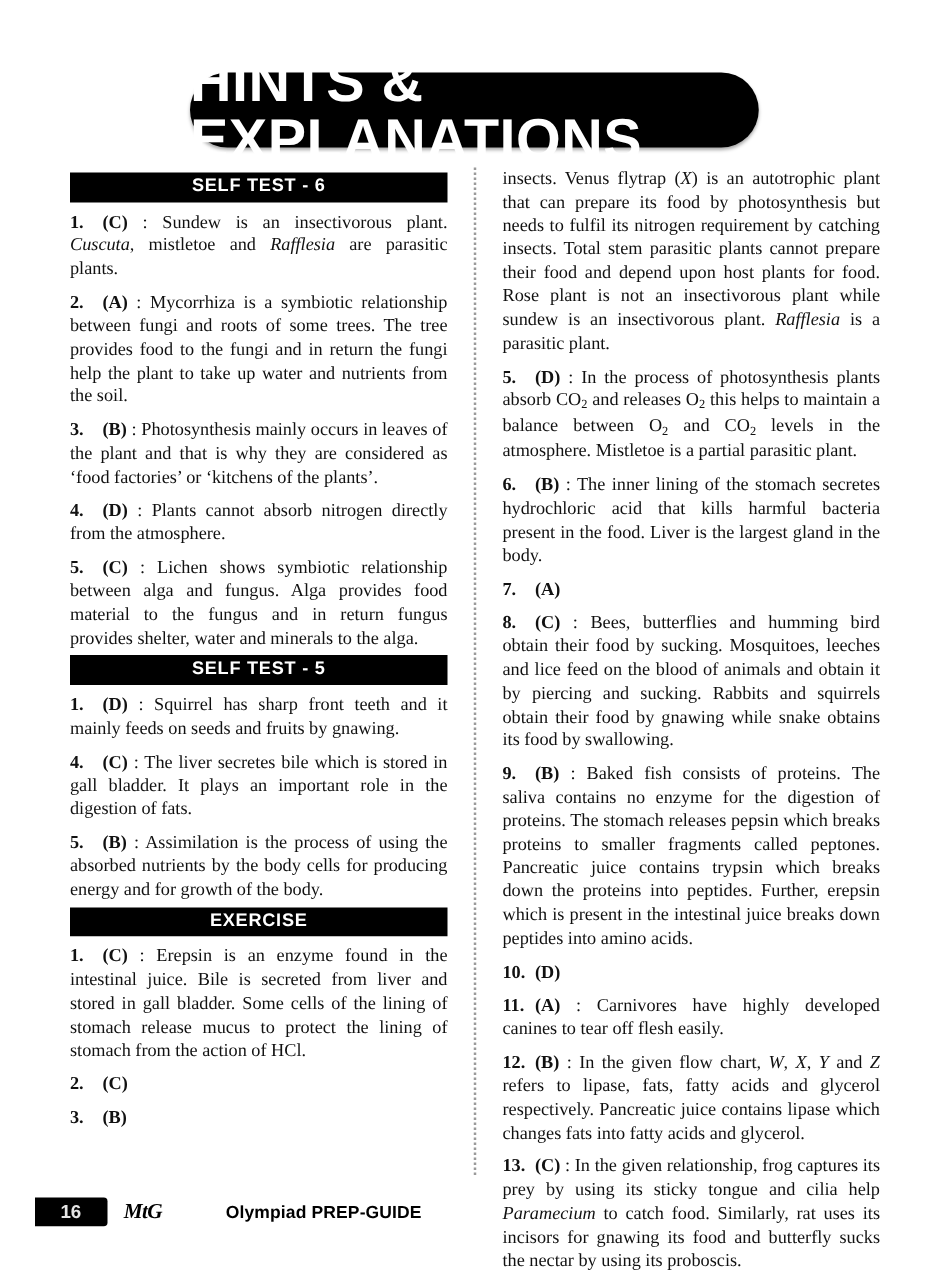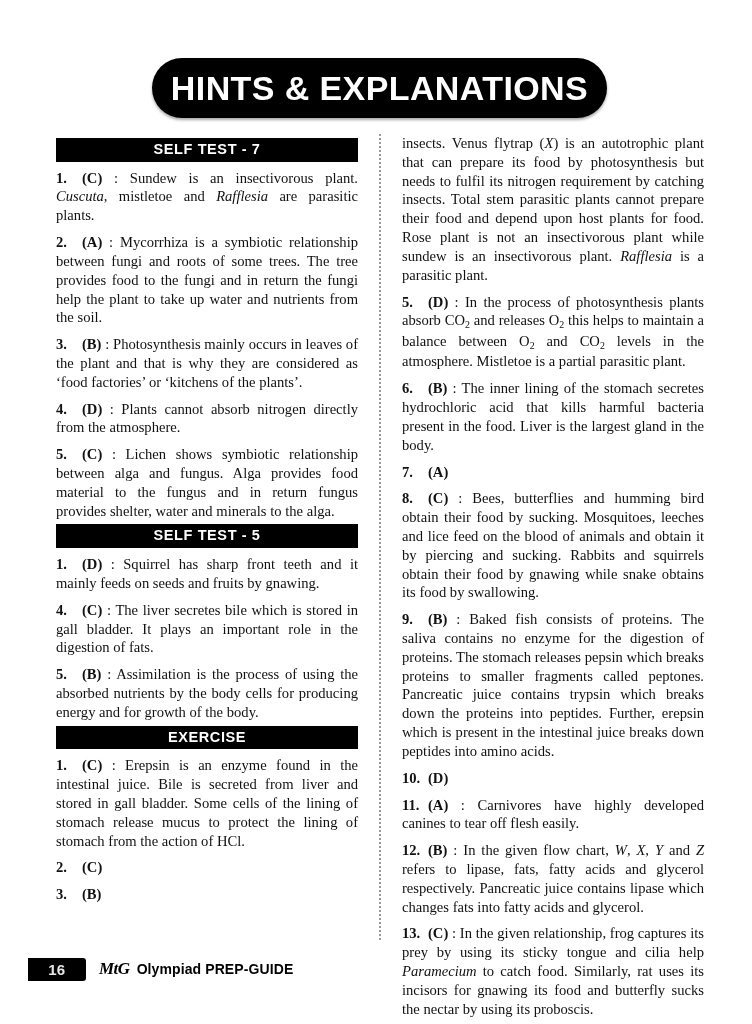--- a/index.html
+++ b/index.html
@@ -31,21 +31,21 @@
     border-radius: 30px;
     display: flex;
     align-items: center;
     justify-content: center;
     box-shadow: 0 2px 3px rgba(0,0,0,0.35);
   }
   #banner-title {
     color: #ffffff;
     font-family: "Liberation Sans", sans-serif;
     font-weight: bold;
-    font-size: 34px;
+    font-size: 46px;
     letter-spacing: 0.4px;
     line-height: 1;
   }
 
   
   #columns {
     position: absolute;
     left: 56px;
     top: 134px;
     width: 648px;
@@ -130,20 +130,21 @@
     justify-content: flex-end;
     padding-right: 21px;
     box-sizing: border-box;
     border-radius: 0 3px 3px 0;
   }
   #footer-brand {
     margin-left: 13px;
     display: flex;
     align-items: baseline;
     font-family: "Liberation Sans", sans-serif;
+    gap: 44px;
   }
   #brand-logo {
     font-family: "Liberation Serif", serif;
     font-weight: bold;
     font-style: italic;
     font-size: 17px;
     letter-spacing: -0.5px;
     color: #000000;
   }
   #brand-text {
@@ -160,21 +161,21 @@
 
 <div id="banner-wrap">
   <div id="banner">
     <span id="banner-title">HINTS &amp; EXPLANATIONS</span>
   </div>
 </div>
 
 <div id="columns">
 
   <div class="column" id="col-left">
-    <div class="section-bar">SELF TEST - 7</div>
+    <div class="section-bar">SELF TEST - 6</div>
     <div id="list-st1">
         <p class="item"><span class="num">1.</span><span class="opt">(C)</span><span> : Sundew is an insectivorous plant. <i>Cuscuta</i>, mistletoe and <i>Rafflesia</i> are parasitic plants.</span></p>
         <p class="item"><span class="num">2.</span><span class="opt">(A)</span><span> : Mycorrhiza is a symbiotic relationship between fungi and roots of some trees. The tree provides food to the fungi and in return the fungi help the plant to take up water and nutrients from the soil.</span></p>
         <p class="item"><span class="num">3.</span><span class="opt">(B)</span><span> : Photosynthesis mainly occurs in leaves of the plant and that is why they are considered as ‘food factories’ or ‘kitchens of the plants’.</span></p>
         <p class="item"><span class="num">4.</span><span class="opt">(D)</span><span> : Plants cannot absorb nitrogen directly from the atmosphere.</span></p>
         <p class="item"><span class="num">5.</span><span class="opt">(C)</span><span> : Lichen shows symbiotic relationship between alga and fungus. Alga provides food material to the fungus and in return fungus provides shelter, water and minerals to the alga.</span></p>
       </div>
 
     <div class="section-bar">SELF TEST - 5</div>
     <div id="list-st2">

